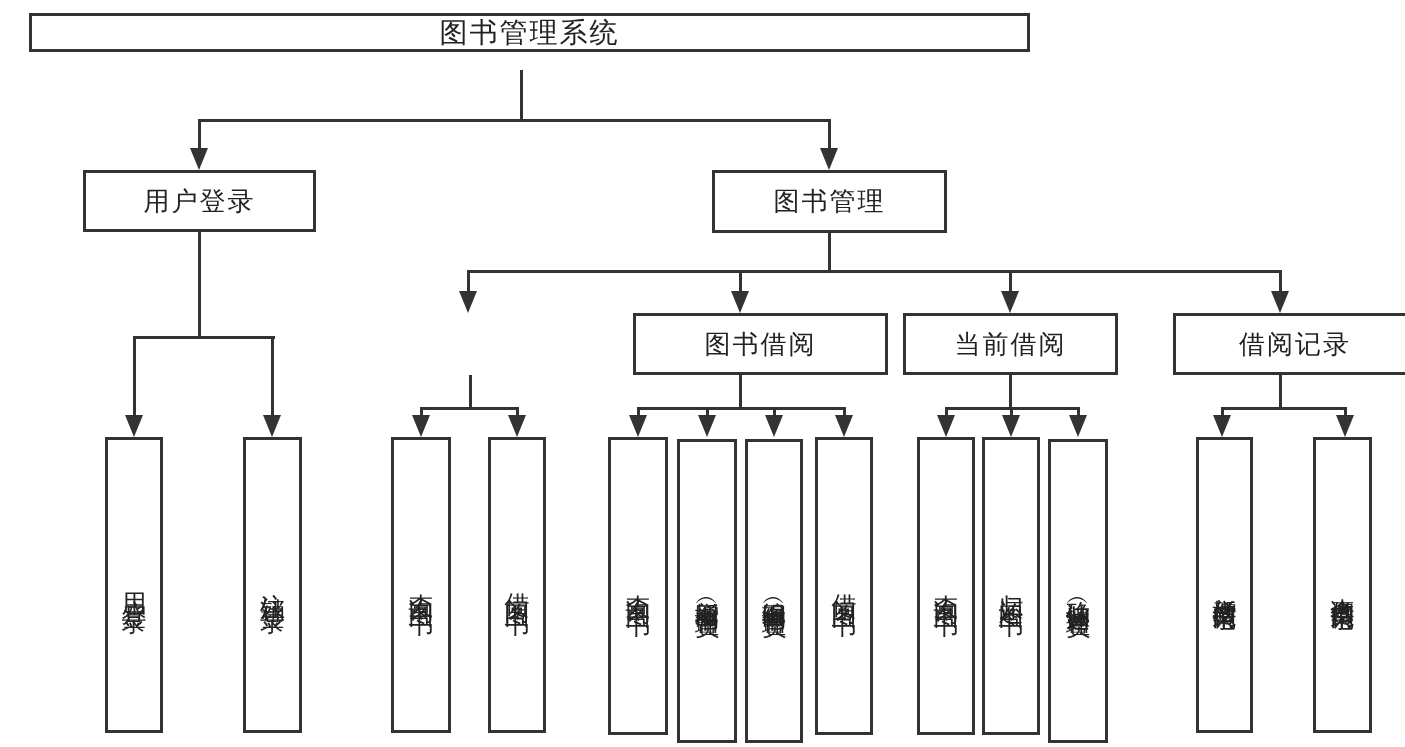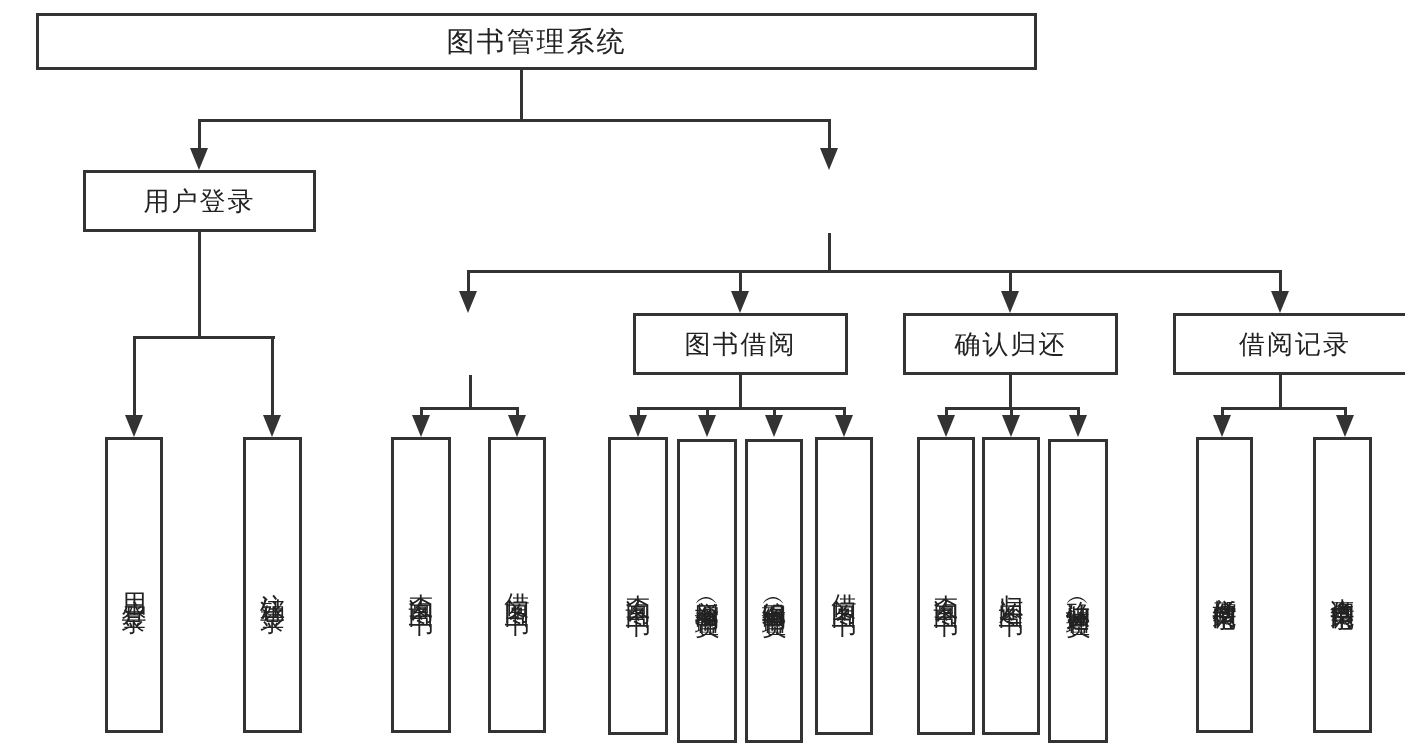--- a/index.html
+++ b/index.html
@@ -55,51 +55,52 @@
     color:var(--watermark);
     white-space:nowrap;
     z-index:5;
   }
 </style>
 </head>
 <body>
 
 <div id="canvas">
 
-  <div class="box root-box" style="left:36px;top:13px;width:1001px;height:57px">图书管理系统</div>
+  <div class="box root-box" style="left:29px;top:13px;width:1001px;height:39px">图书管理系统</div>
 
   <div class="vl" style="left:520px;top:70px;height:49px"></div>
   <div class="hl" style="left:198px;top:119px;width:633px"></div>
   <div class="vl" style="left:198px;top:119px;height:29px"></div>
   <div class="arr" style="left:190px;top:148px"></div>
   <div class="vl" style="left:828px;top:119px;height:29px"></div>
   <div class="arr" style="left:820px;top:148px"></div>
 
   <div class="box" style="left:83px;top:170px;width:233px;height:62px">用户登录</div>
+  <div class="box" style="left:712px;top:170px;width:235px;height:63px">图书管理</div>
 
   <div class="vl" style="left:198px;top:232px;height:107px"></div>
   <div class="hl" style="left:133px;top:336px;width:142px"></div>
   <div class="vl" style="left:133px;top:336px;height:79px"></div>
   <div class="arr" style="left:125px;top:415px"></div>
   <div class="vl" style="left:271px;top:336px;height:79px"></div>
   <div class="arr" style="left:263px;top:415px"></div>
 
   <div class="vl" style="left:828px;top:233px;height:37px"></div>
   <div class="hl" style="left:467px;top:270px;width:815px"></div>
   <div class="vl" style="left:467px;top:270px;height:21px"></div>
   <div class="arr" style="left:459px;top:291px"></div>
   <div class="vl" style="left:739px;top:270px;height:21px"></div>
   <div class="arr" style="left:731px;top:291px"></div>
   <div class="vl" style="left:1009px;top:270px;height:21px"></div>
   <div class="arr" style="left:1001px;top:291px"></div>
   <div class="vl" style="left:1279px;top:270px;height:21px"></div>
   <div class="arr" style="left:1271px;top:291px"></div>
 
-  <div class="box" style="left:633px;top:313px;width:215px;height:62px">图书借阅</div>
-  <div class="box" style="left:903px;top:313px;width:215px;height:62px">确认归还</div>
+  <div class="box" style="left:633px;top:313px;width:255px;height:62px">图书借阅</div>
+  <div class="box" style="left:903px;top:313px;width:215px;height:62px">当前借阅</div>
   <div class="box" style="left:1173px;top:313px;width:244px;height:62px">借阅记录</div>
 
   <div class="vl" style="left:469px;top:375px;height:32px"></div>
   <div class="hl" style="left:420px;top:407px;width:99px"></div>
   <div class="vl" style="left:420px;top:407px;height:8px"></div>
   <div class="arr" style="left:412px;top:415px"></div>
   <div class="vl" style="left:516px;top:407px;height:8px"></div>
   <div class="arr" style="left:508px;top:415px"></div>
 
   <div class="vl" style="left:739px;top:375px;height:32px"></div>

